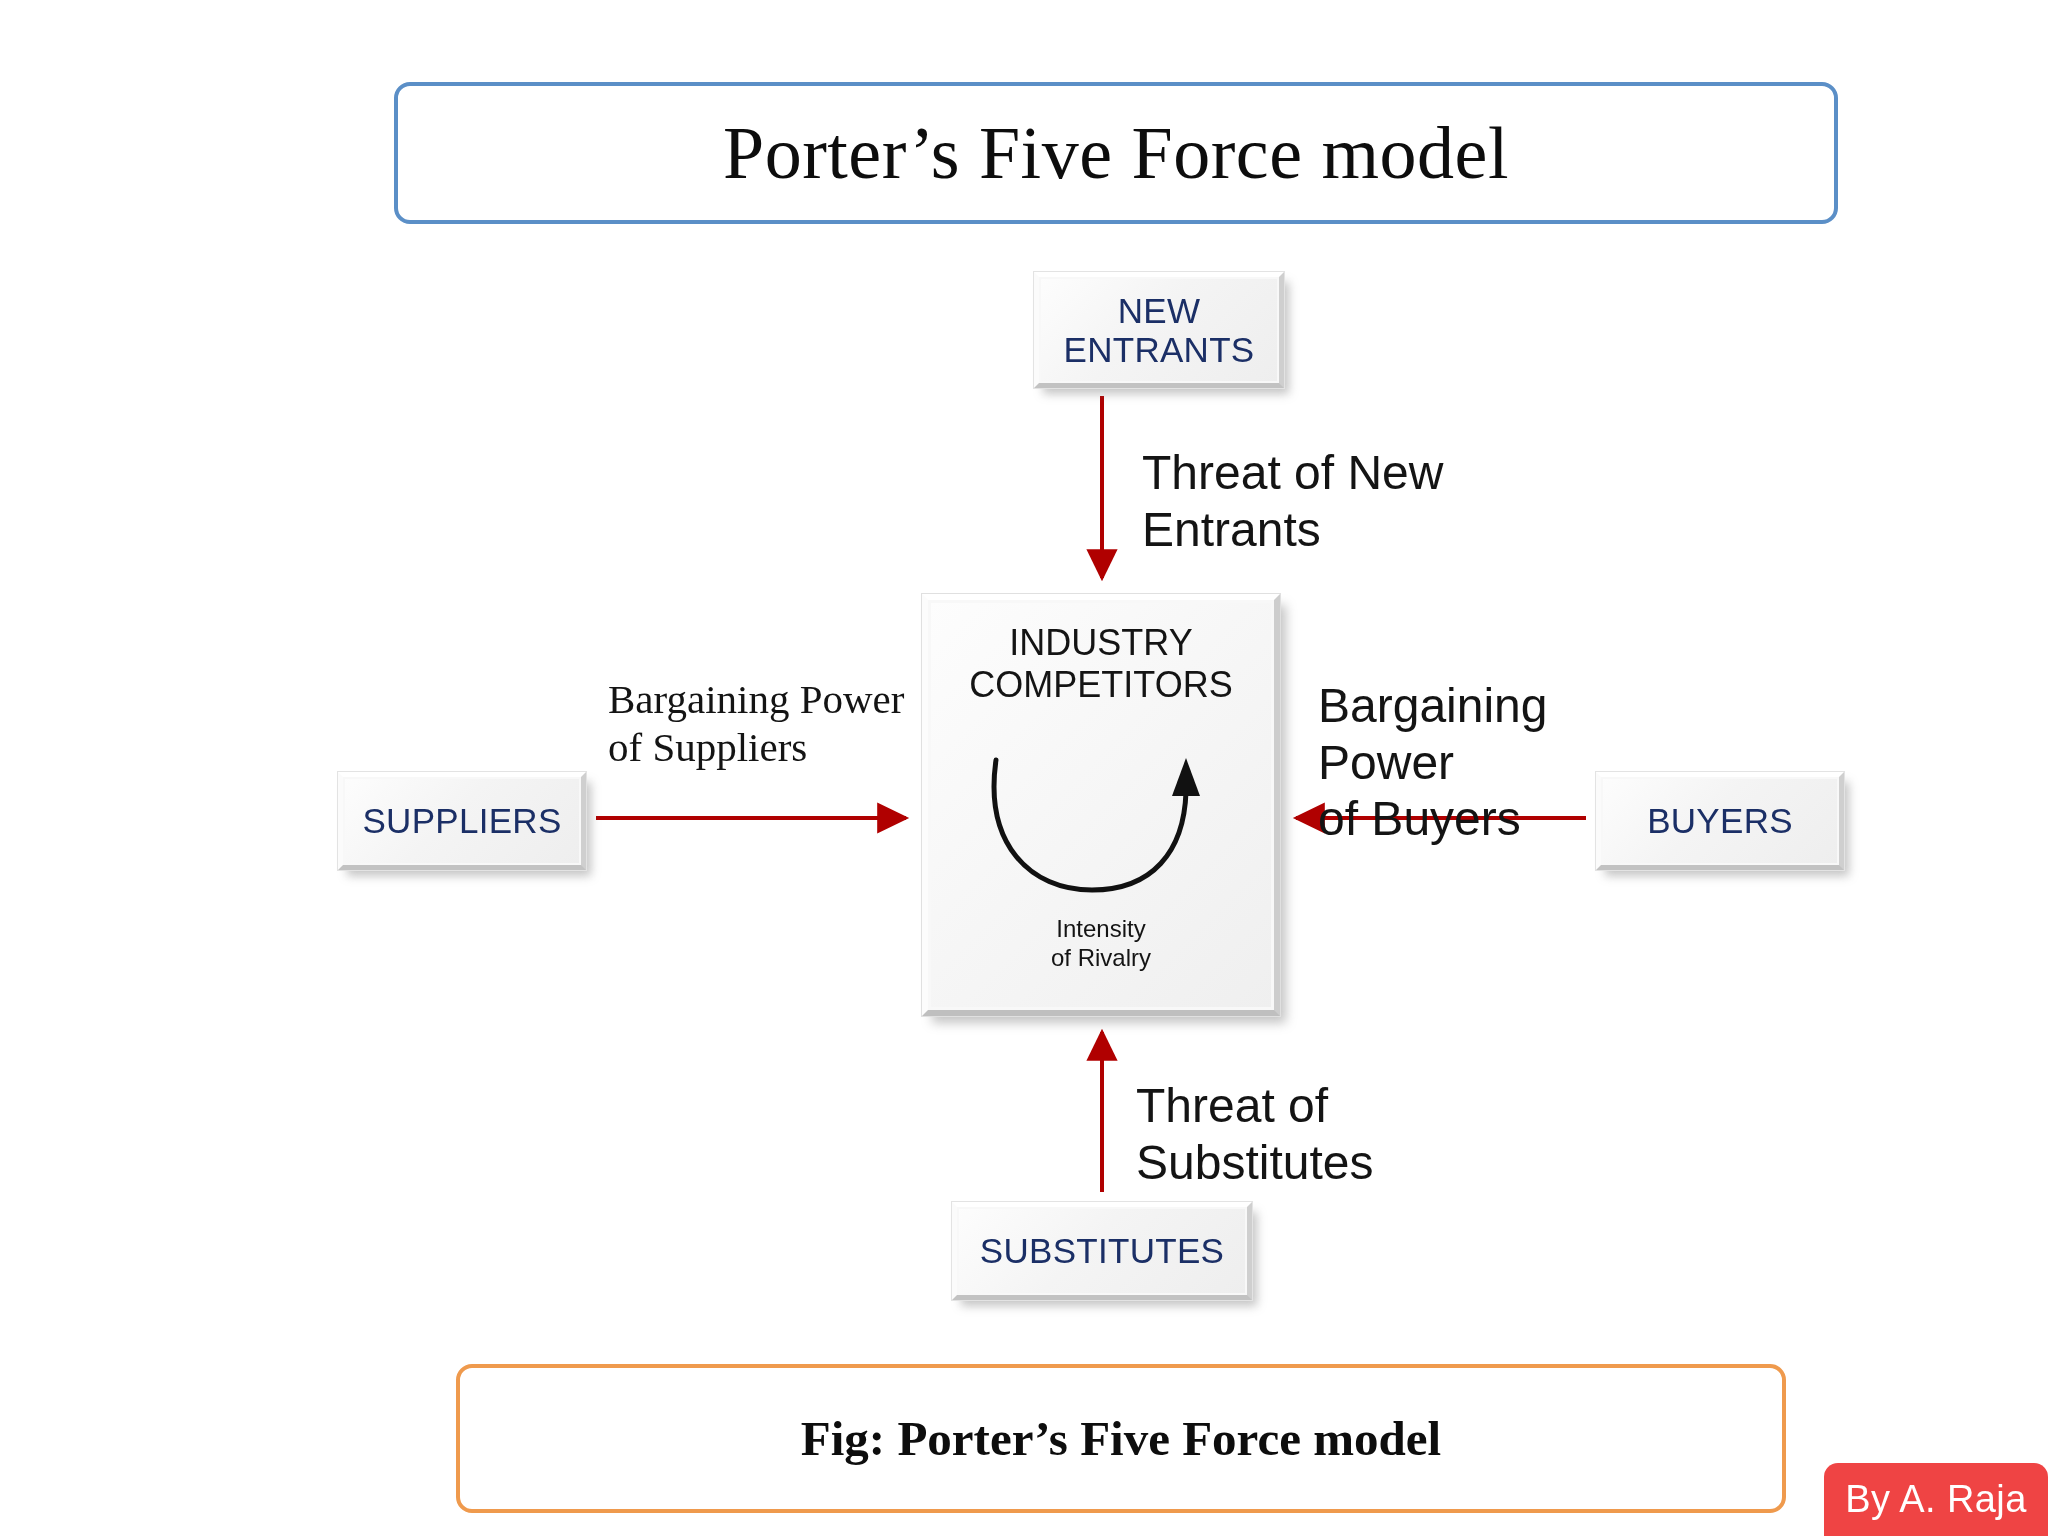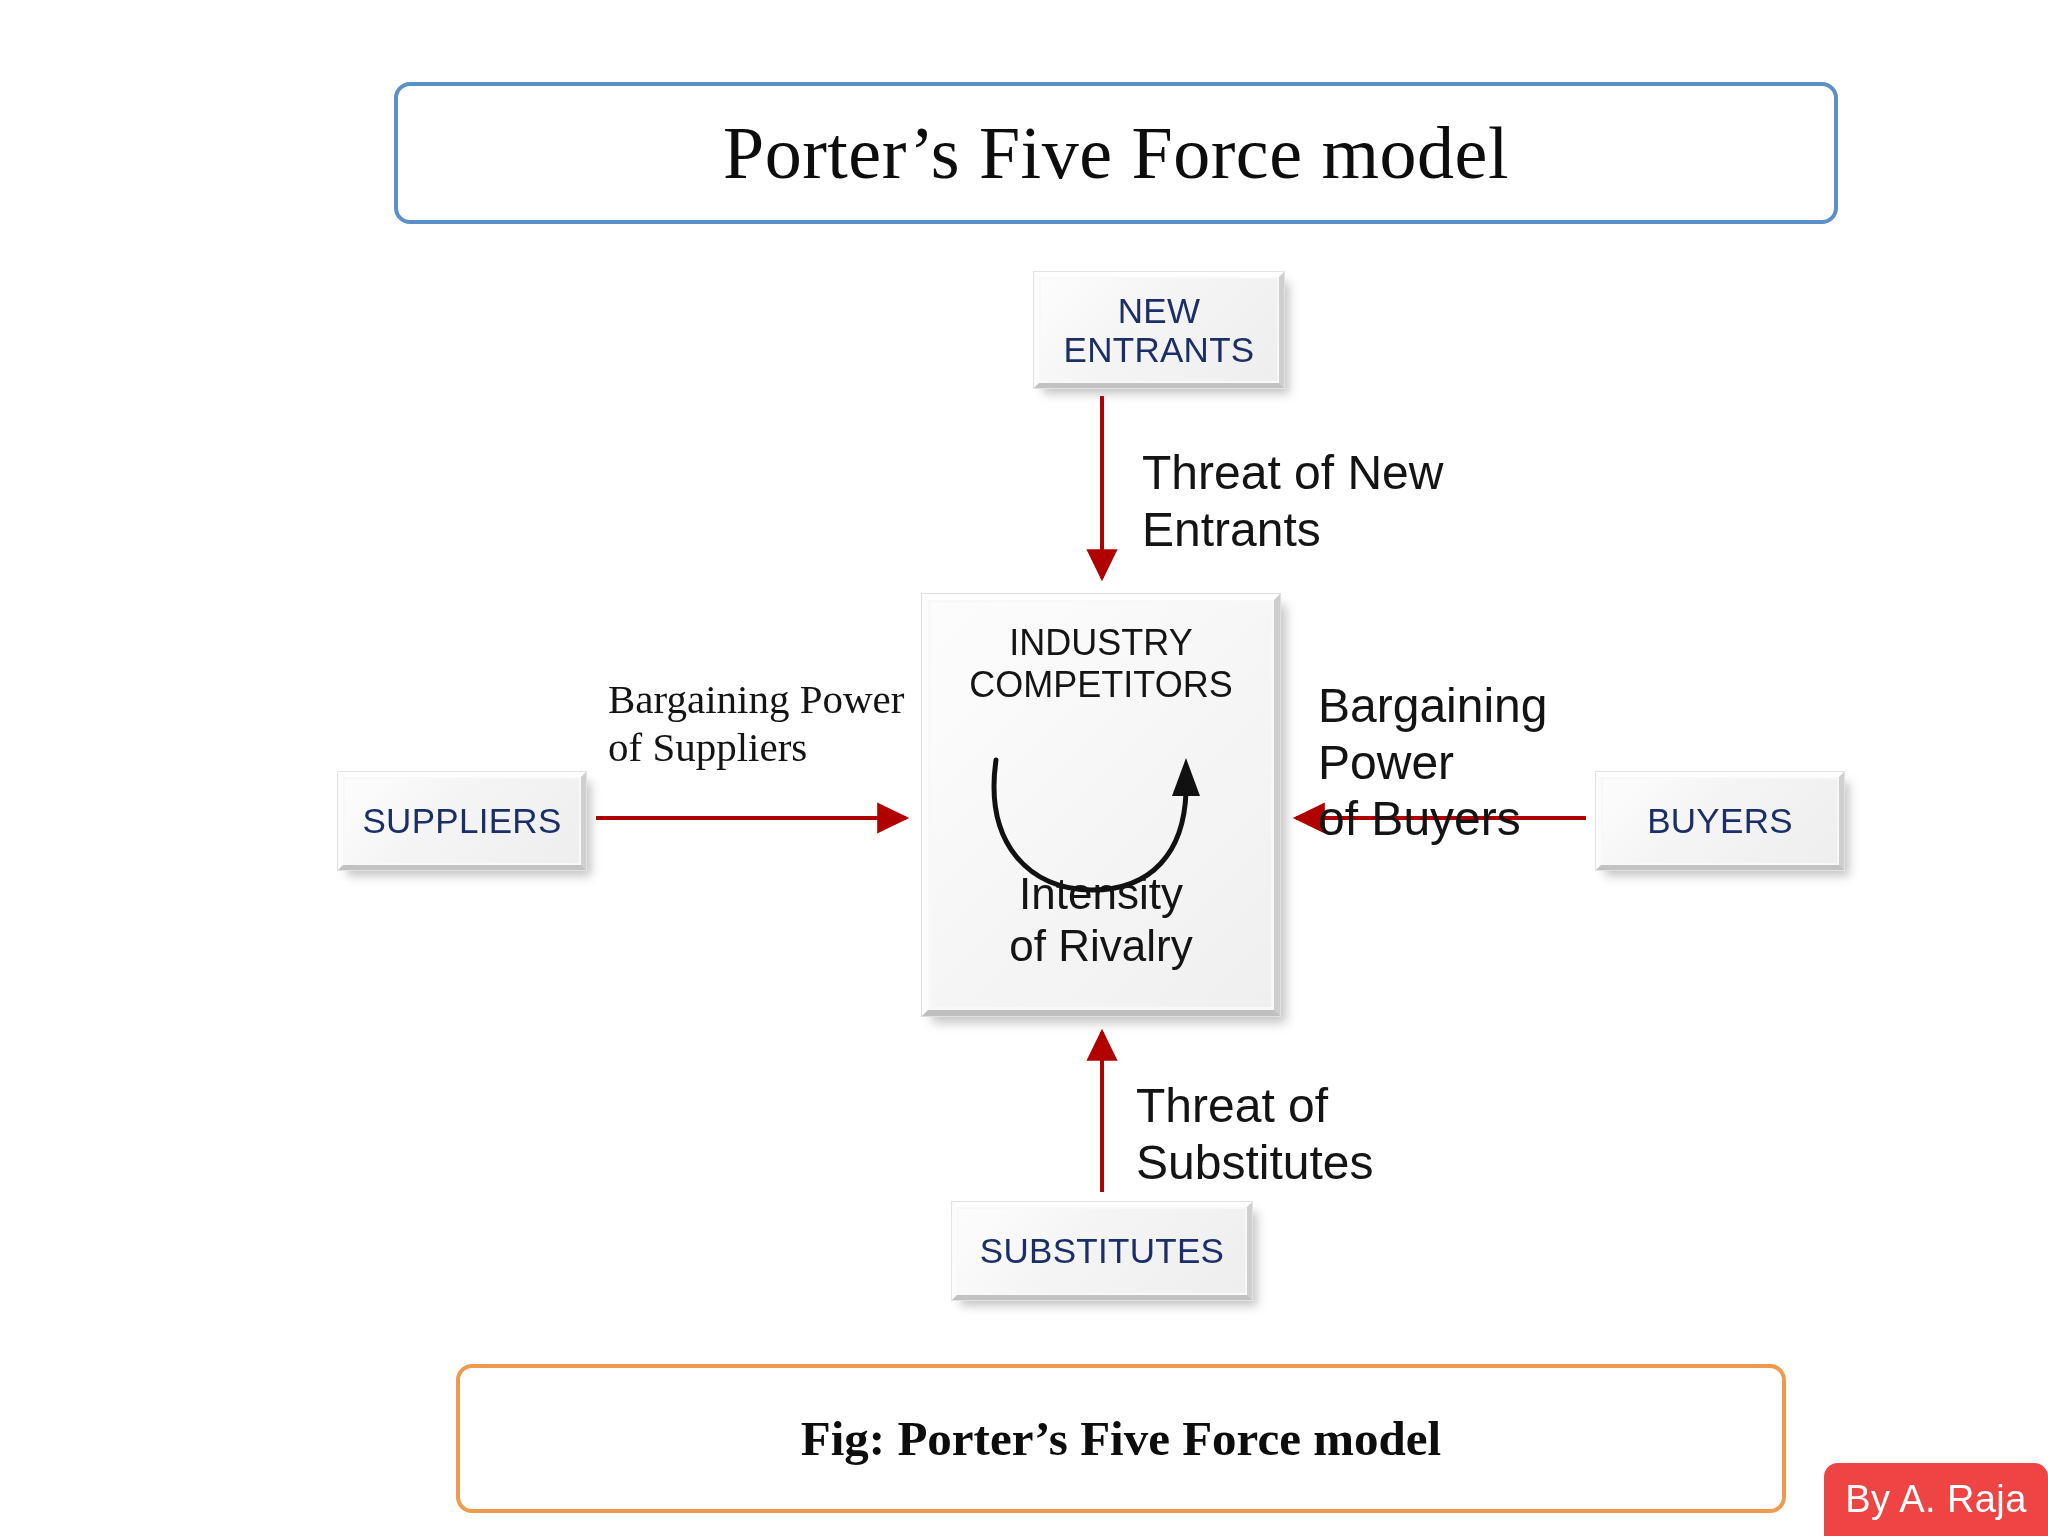--- a/index.html
+++ b/index.html
@@ -99,21 +99,21 @@
     line-height: 1.18;
     font-family: "Liberation Sans", sans-serif;
   }
   #center-sub {
     position: absolute;
     bottom: 38px;
     left: 0;
     right: 0;
     text-align: center;
     color: #141414;
-    font-size: 44px;
+    font-size: 24px;
     line-height: 1.18;
     font-family: "Liberation Sans", sans-serif;
   }
   #rivalry-arc {
     position: absolute;
     left: 46px;
     top: 148px;
     width: 270px;
     height: 170px;
   }

